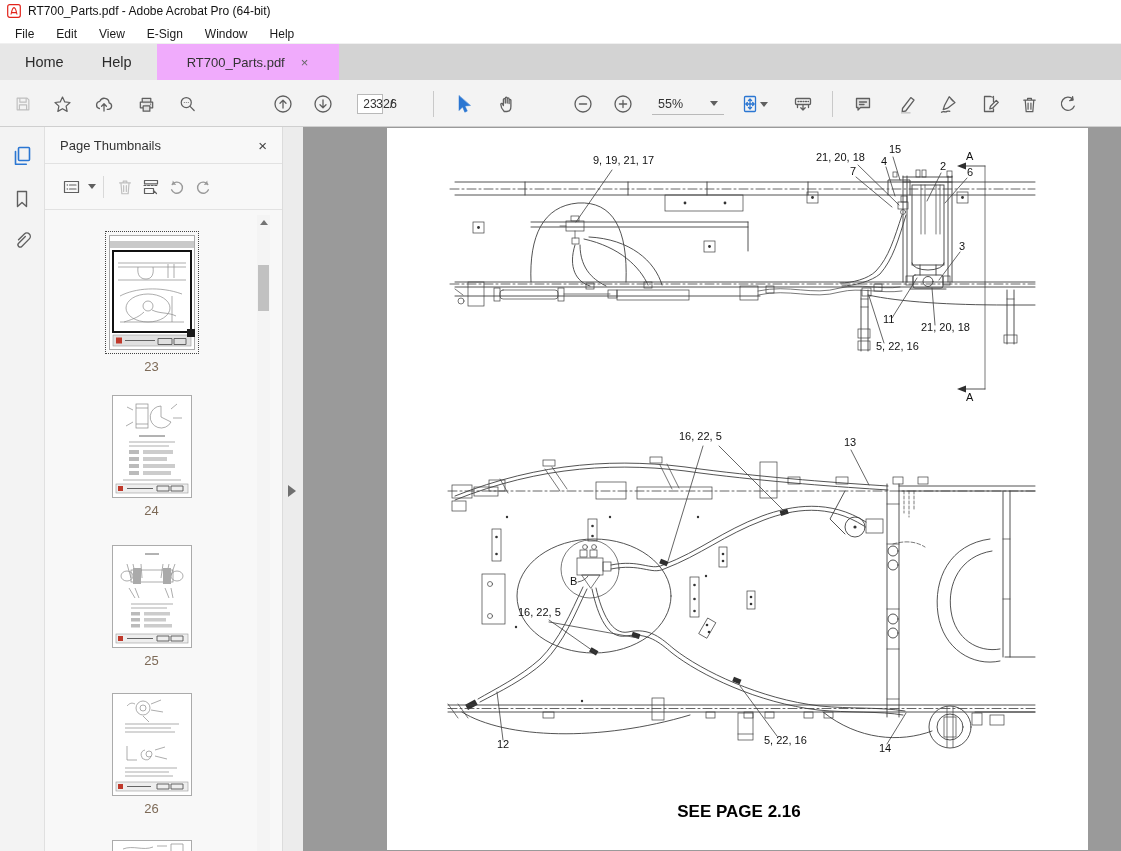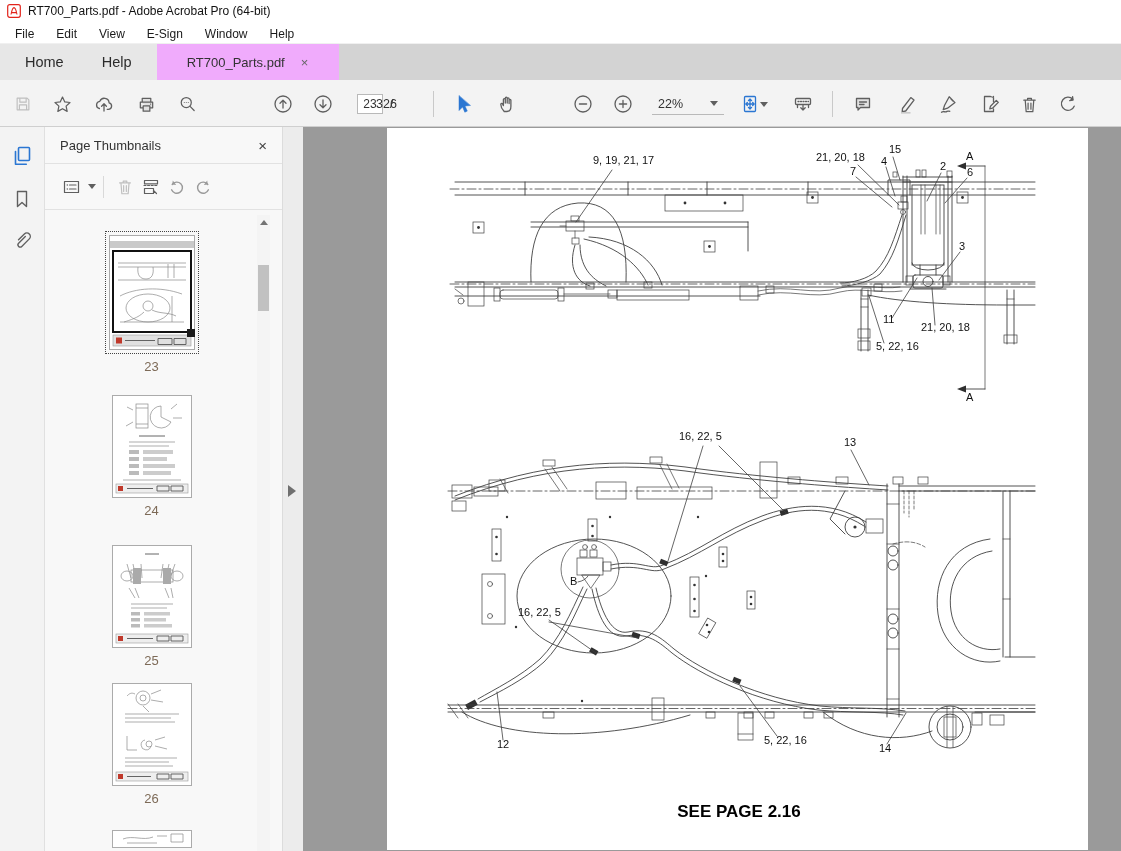--- a/index.html
+++ b/index.html
@@ -186,21 +186,21 @@
         </svg>
     </div>
     <div class="ti" style="left:612px">
       <svg width="20" height="20" viewBox="0 0 20 20">
           <circle cx="10" cy="10" r="8"></circle>
           <path d="M6.4 10 h7.2 M10 6.4 v7.2"></path>
         </svg>
     </div>
 
     <div class="zoomctl">
-      <span class="zv">22%</span>
+      <span class="zv">55%</span>
       <span class="caret"></span>
     </div>
 
     <div class="ti" style="left:739px">
       <svg width="20" height="20" viewBox="0 0 20 20">
           <rect x="4.5" y="2.5" width="11" height="15" rx="1" stroke="#2a76d2"></rect>
           <path d="M10 5 v10 M5.8 10 h8.4 M8.4 6.6 L10 5 l1.6 1.6 M8.4 13.4 L10 15 l1.6-1.6 M7.4 8.4 L5.8 10 l1.6 1.6 M12.6 8.4 L14.2 10 l-1.6 1.6" stroke="#2a76d2"></path>
         </svg>
     </div>
     <div class="ti" style="left:758px;width:12px">
@@ -401,21 +401,21 @@
               <rect x="3" y="88" width="72" height="9" fill="#eee" stroke="#999" stroke-width="0.6"></rect>
               <rect x="5" y="90" width="5" height="5" fill="#c0392b"></rect>
               <g class="mini-dark">
                   <path d="M14 92.5 h26 M44 90 h12 v5 h-12 z M58 90 h12 v5 h-12 z"></path>
                 </g>
             </svg>
           </div>
           <div class="thumb-num">25</div>
         </div>
 
-        <div class="thumb-item" style="margin-top:15px">
+        <div class="thumb-item" style="margin-top:25px">
           <div class="tpage" style="width:80px;height:103px">
             <svg width="78" height="101" viewBox="0 0 78 101">
               <g class="mini">
                 <circle cx="30" cy="14" r="7"></circle>
                   <circle cx="30" cy="14" r="3"></circle>
                 <path d="M22 10 c-4 -2 -6 0 -8 2 M38 10 l10 -4 M38 16 l12 2 M30 22 l6 6"></path>
                 <path d="M12 30 h54 M12 34 h46 M12 38 h50"></path>
                 <path d="M14 52 v14 h10 M32 56 a5 5 0 1 0 6 6"></path>
                 <circle cx="36" cy="60" r="3"></circle>
                 <path d="M42 56 l10 -3 M42 62 l12 3"></path>

